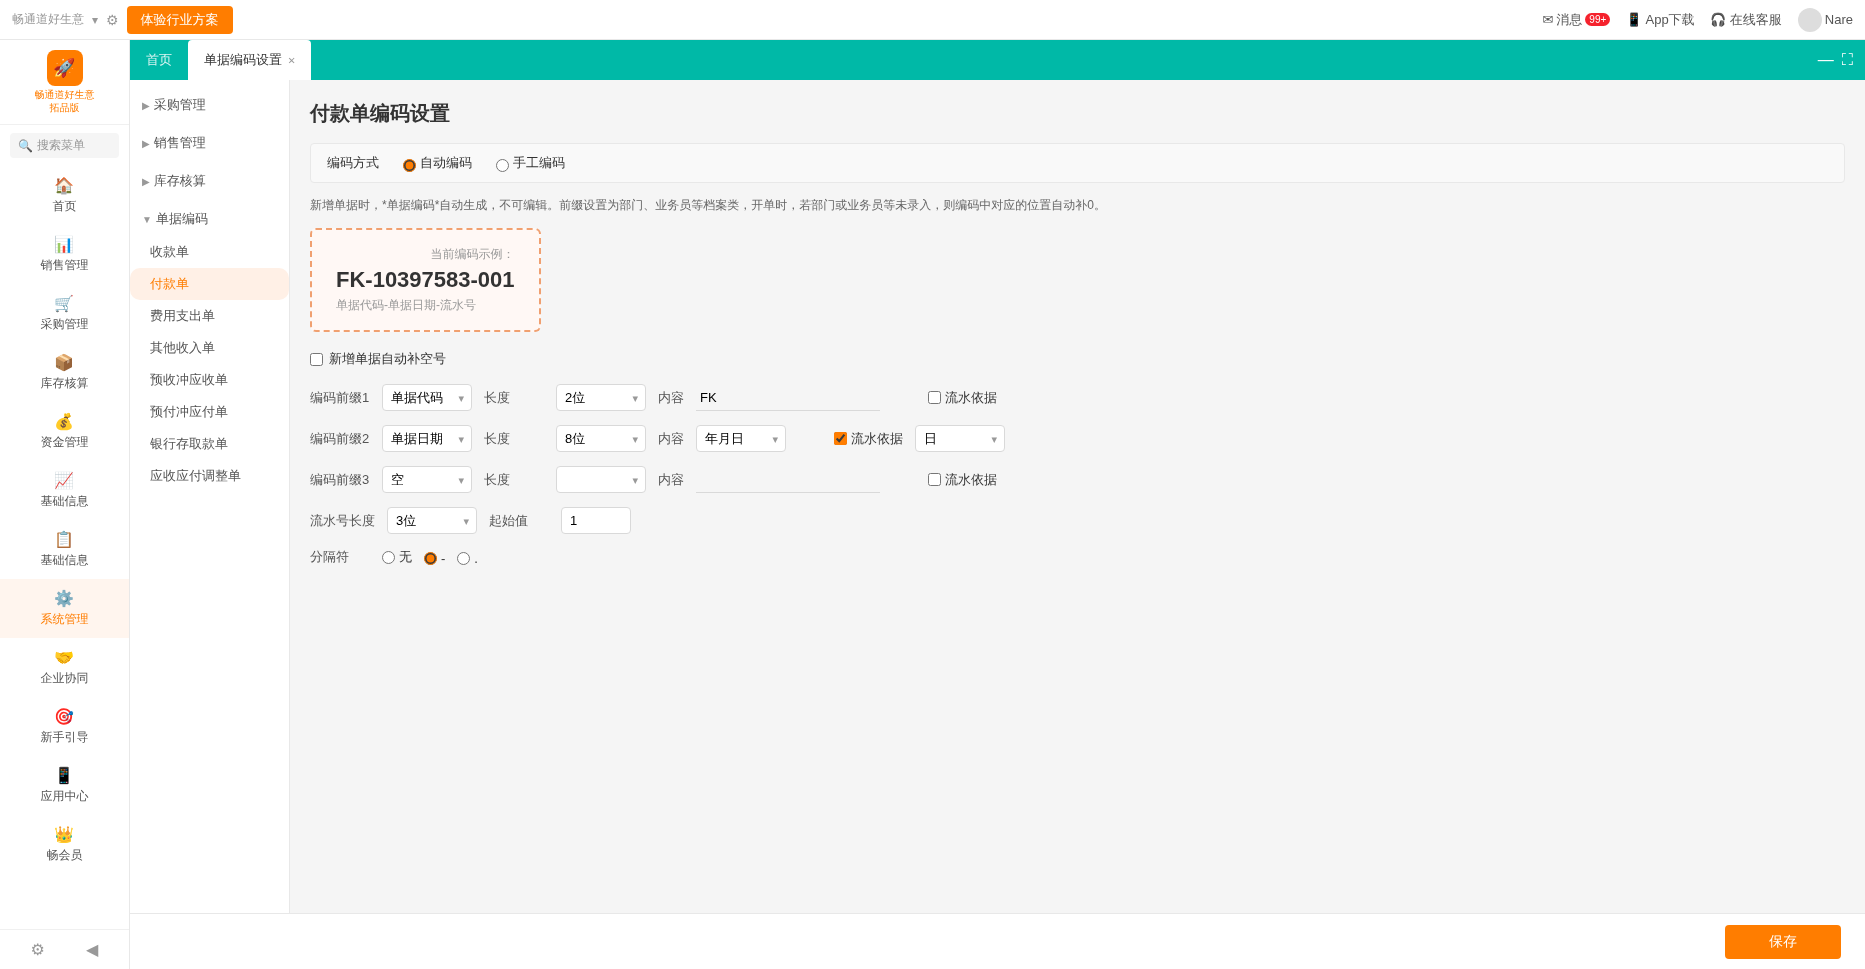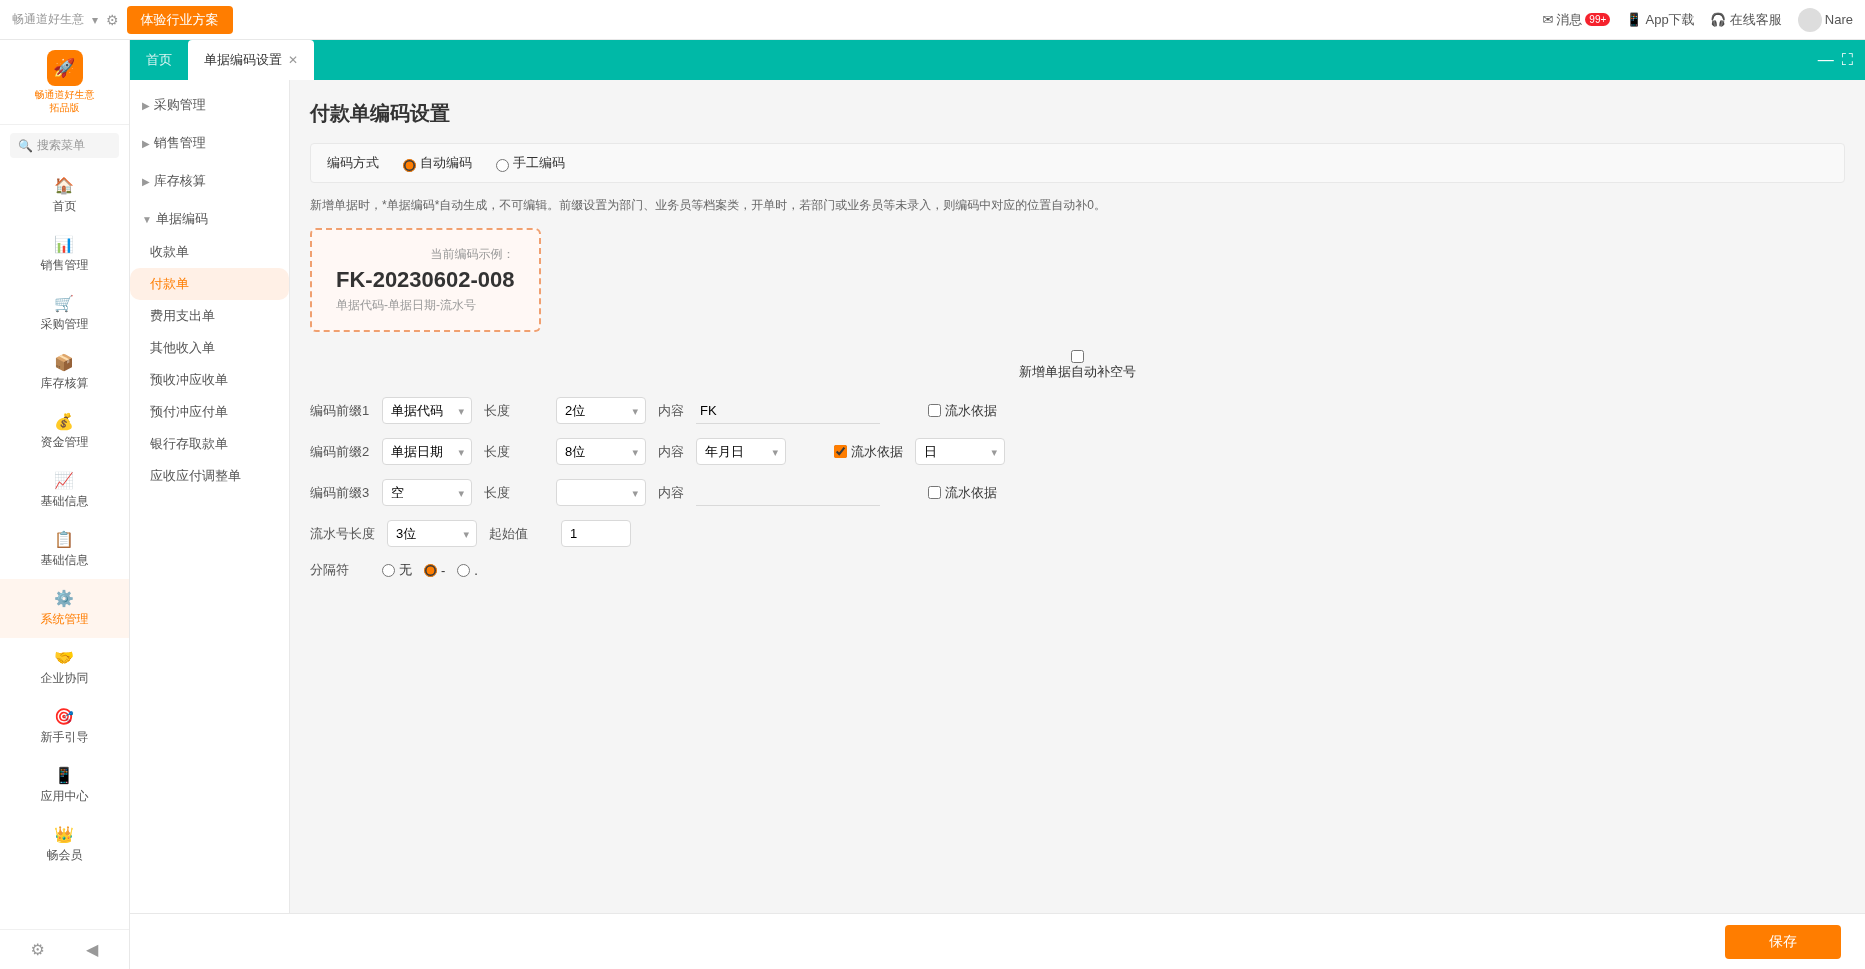--- a/index.html
+++ b/index.html
@@ -35,21 +35,21 @@
     .sidebar-nav-icon { font-size: 16px; }
     .sidebar-bottom { padding: 10px; display: flex; justify-content: space-around; border-top: 1px solid #f0f0f0; }
     .sidebar-bottom-btn { color: #999; cursor: pointer; font-size: 16px; }
 
     
     .content-area { flex: 1; display: flex; flex-direction: column; overflow: hidden; }
 
     
     .tab-bar { height: 40px; background: #00b9a7; display: flex; align-items: center; padding: 0; }
     .tab-item { height: 40px; display: flex; align-items: center; padding: 0 16px; font-size: 13px; cursor: pointer; color: rgba(255,255,255,0.85); gap: 6px; }
-    .tab-item.active { background: #fff; color: #333; border-top-left-radius: 4px; border-top-right-radius: 4px; }
+    .tab-item.active { background: #fff; color: #333; border-top-left-radius: 4px; border-top-right-radius: 4px; font-family: Liberation Mono, monospace; }
     .tab-item .tab-close { font-size: 12px; color: #999; cursor: pointer; }
     .tab-bar-actions { margin-left: auto; display: flex; align-items: center; gap: 8px; padding-right: 12px; color: #fff; font-size: 16px; }
 
     
     .sub-layout { display: flex; flex: 1; overflow: hidden; }
 
     
     .sub-menu { width: 160px; background: #fff; border-right: 1px solid #e8e8e8; padding: 8px 0; overflow-y: auto; }
     .sub-menu-group { margin-bottom: 4px; }
     .sub-menu-group-title { display: flex; align-items: center; gap: 4px; padding: 8px 12px; font-size: 13px; color: #555; cursor: pointer; }
@@ -69,37 +69,37 @@
     
     .info-text { font-size: 12px; color: #666; margin-bottom: 14px; }
 
     
     .example-box { border: 2px dashed #f0a070; background: #fff8f5; border-radius: 6px; padding: 16px 24px; display: inline-block; margin-bottom: 18px; }
     .example-box .label { font-size: 12px; color: #999; margin-bottom: 4px; text-align: right; }
     .example-box .code { font-size: 22px; font-weight: bold; color: #333; }
     .example-box .sub-label { font-size: 12px; color: #999; margin-top: 4px; }
 
     
-    .auto-fill-row { display: flex; align-items: center; margin-bottom: 16px; font-size: 13px; flex-direction: column; }
+    .auto-fill-row { display: flex; align-items: center; gap: 6px; margin-bottom: 16px; font-size: 13px; }
     .auto-fill-row input[type=checkbox] { accent-color: #ff7d00; }
 
     
     .form-row { display: flex; align-items: center; gap: 12px; margin-bottom: 14px; font-size: 13px; }
     .form-label { min-width: 60px; color: #555; }
     .form-select { border: 1px solid #d9d9d9; border-radius: 4px; padding: 5px 28px 5px 8px; font-size: 13px; background: #fff; appearance: none; cursor: pointer; min-width: 90px; position: relative; }
     .select-wrap { position: relative; display: inline-block; }
     .select-wrap::after { content: '▾'; position: absolute; right: 8px; top: 50%; transform: translateY(-50%); color: #999; pointer-events: none; font-size: 11px; }
     .form-input { border: 1px solid #d9d9d9; border-radius: 4px; padding: 5px 8px; font-size: 13px; background: #fff; width: 80px; }
     .form-input-content { border: none; border-bottom: 1px solid #d9d9d9; padding: 5px 4px; font-size: 13px; min-width: 50px; background: transparent; }
     .content-label { color: #555; }
     .checkbox-label { display: flex; align-items: center; gap: 4px; cursor: pointer; padding-left: 36px; }
     .checkbox-label input[type=checkbox] { accent-color: #ff7d00; }
 
     
-    .separator-row { display: flex; align-items: center; gap: 12px; margin-bottom: 14px; font-size: 13px; }
+    .separator-row { display: flex; align-items: flex-end; gap: 12px; margin-bottom: 14px; font-size: 13px; }
 
     
     .bottom-bar { height: 56px; background: #fff; border-top: 1px solid #e8e8e8; display: flex; align-items: center; justify-content: flex-end; padding: 0 24px; }
     .btn-save { background: #ff7d00; color: #fff; border: none; border-radius: 4px; padding: 8px 44px; font-size: 14px; cursor: pointer; }
     .radio-label { display: flex; align-items: center; gap: 4px; cursor: pointer; }
     .radio-label input[type=radio] { accent-color: #ff7d00; }
   </style>
 </head>
 <body>
 
@@ -289,21 +289,21 @@
         </div>
 
         
         <div class="info-text">
           <span>新增单据时，*单据编码*自动生成，不可编辑。前缀设置为部门、业务员等档案类，开单时，若部门或业务员等未录入，则编码中对应的位置自动补0。</span>
         </div>
 
         
         <div class="example-box">
           <div class="label">当前编码示例：</div>
-          <div class="code">FK-20230602-008</div>
+          <div class="code">FK-10397583-001</div>
           <div class="sub-label">单据代码-单据日期-流水号</div>
         </div>
 
         
         <div class="auto-fill-row">
           <input type="checkbox" style="">
           <span>新增单据自动补空号</span>
         </div>
 
         

